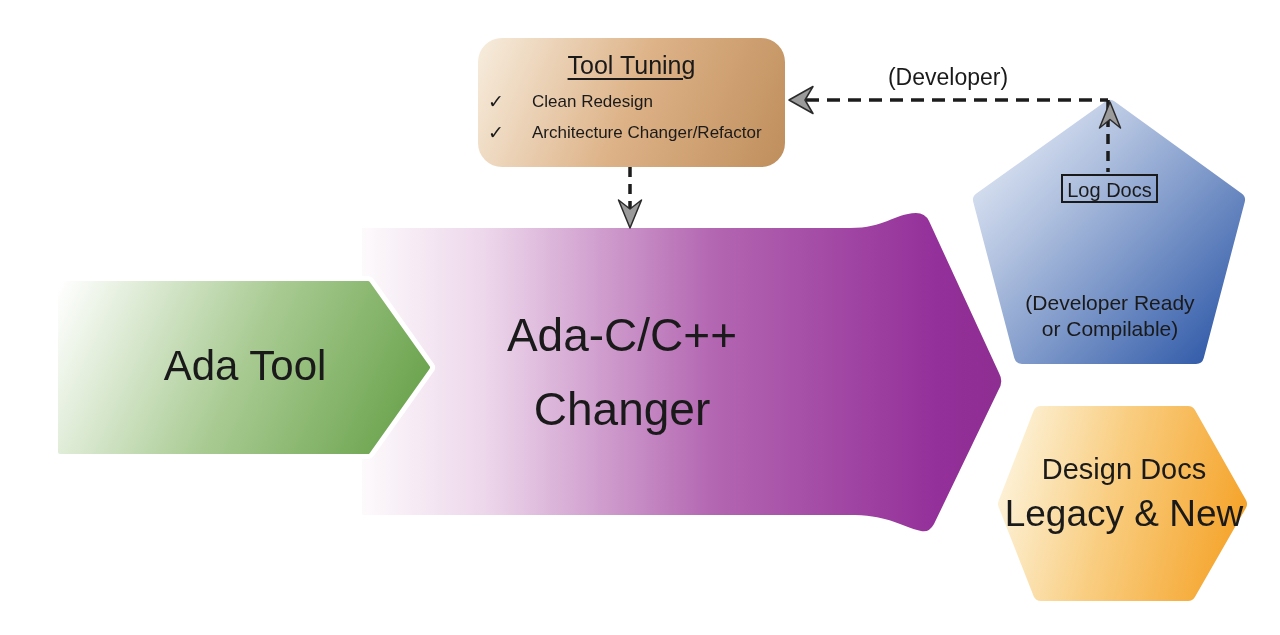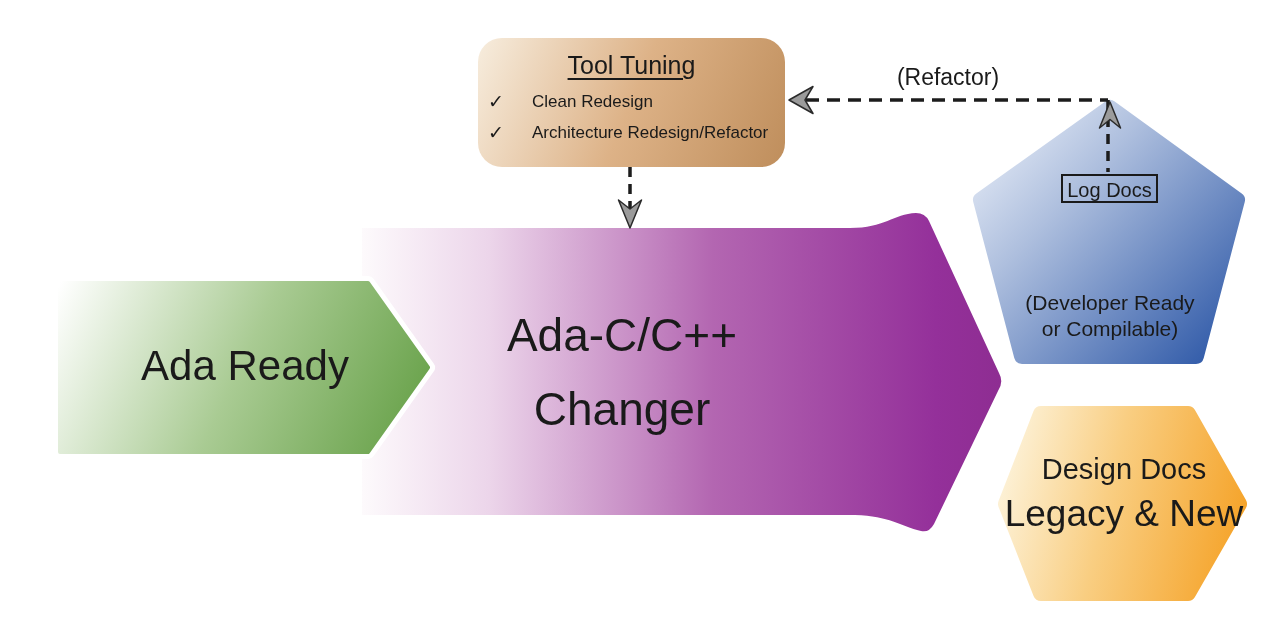--- a/index.html
+++ b/index.html
@@ -84,39 +84,39 @@
 
     <path d="M 806 100 H 1108" fill="none" stroke="#1c1c1c" stroke-width="3.5" stroke-dasharray="13 8"></path>
     <path d="M 1108 100 V 172" fill="none" stroke="#1c1c1c" stroke-width="3.5" stroke-dasharray="10 7"></path>
     <path d="M 630 167 V 210" fill="none" stroke="#1c1c1c" stroke-width="3.5" stroke-dasharray="10 7"></path>
 
     <path d="M 789 100 L 813 86.5 L 805 100 L 813 113.5 Z" fill="#9b9b9b" stroke="#2a2a2a" stroke-width="1.5" stroke-linejoin="round"></path>
     <path d="M 1110 102 L 1099.5 128 L 1110 119.5 L 1120.5 128 Z" fill="#9b9b9b" stroke="#2a2a2a" stroke-width="1.5" stroke-linejoin="round"></path>
     <path d="M 630 228 L 618.5 200 L 630 209 L 641.5 200 Z" fill="#9b9b9b" stroke="#2a2a2a" stroke-width="1.5" stroke-linejoin="round"></path>
   </svg>
 
-  <div class="txt ada-label">Ada Ready</div>
+  <div class="txt ada-label">Ada Tool</div>
 
   <div class="txt changer-label">
     <div>Ada-C/C++</div>
     <div>Changer</div>
   </div>
 
   <div class="txt tt-title">Tool Tuning</div>
 
   <div class="tt-row tt-row1">
     <span class="chk">✓</span>
     <span class="lbl">Clean Redesign</span>
   </div>
   <div class="tt-row tt-row2">
     <span class="chk">✓</span>
-    <span class="lbl">Architecture Redesign/Refactor</span>
+    <span class="lbl">Architecture Changer/Refactor</span>
   </div>
 
-  <div class="txt optional-label">(Refactor)</div>
+  <div class="txt optional-label">(Developer)</div>
 
   <div class="txt logfiles-box">Log Docs</div>
 
 
   <div class="txt dd1">Design Docs</div>
 
   <div class="txt cpp-sub">
     <div>(Developer Ready</div>
     <div>or Compilable)</div>
   </div>

